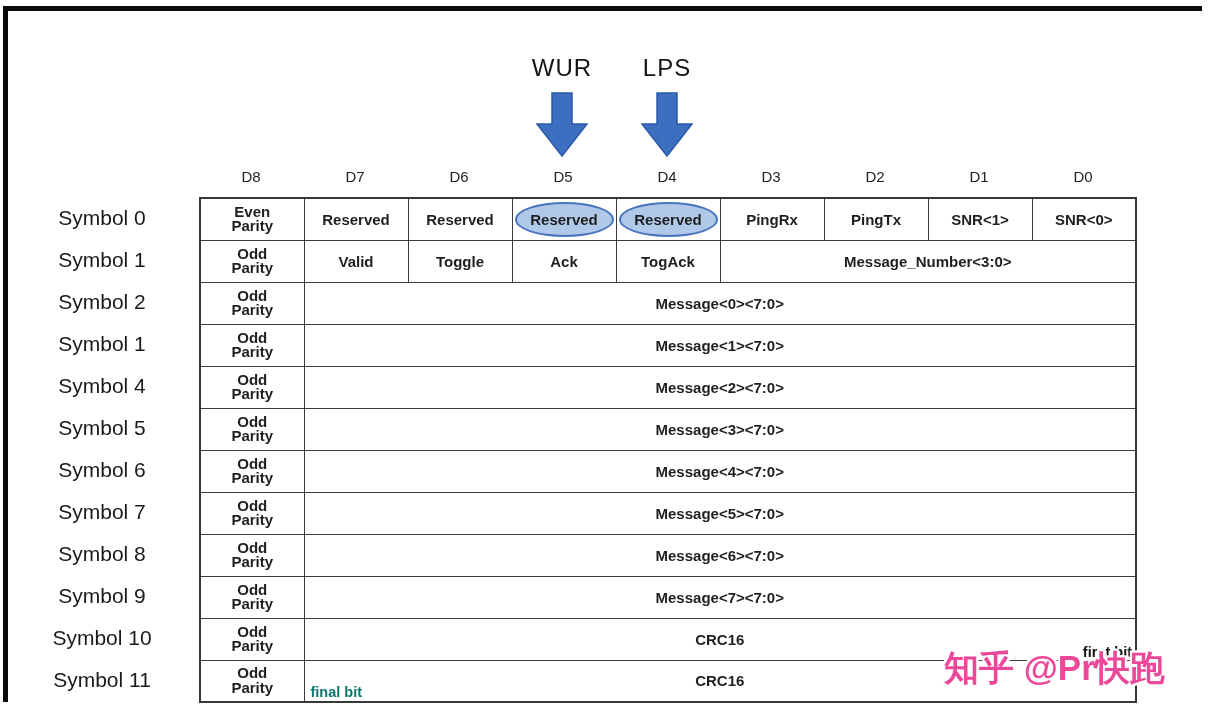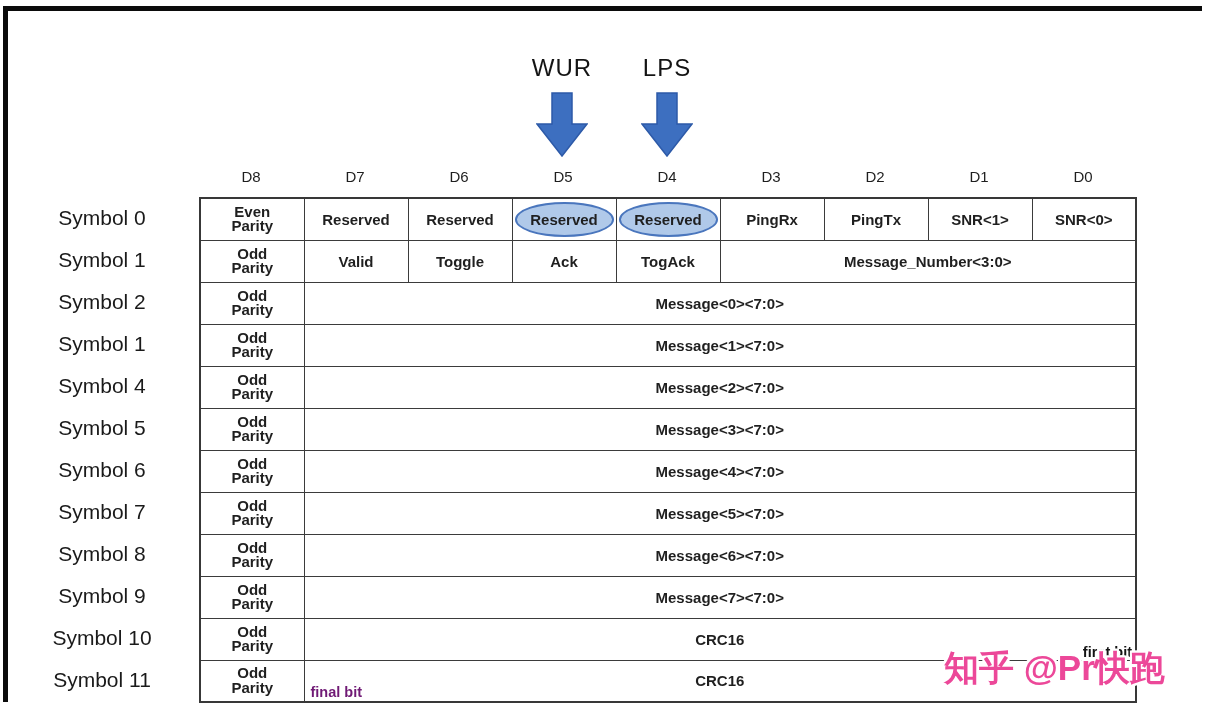--- a/index.html
+++ b/index.html
@@ -44,21 +44,21 @@
   td.parity { font-size:14px; line-height:14.5px; }
   td.parity span { display:block; }
 
   
   .ellipse { position:absolute; left:2px; right:2px; top:3px; bottom:3px;
              border:2.5px solid #4a76bd; border-radius:50%;
              background:rgba(165,194,230,0.88); }
   .cell-text { position:relative; z-index:1; }
 
   .note-right { position:absolute; right:3px;  bottom:0px; font-size:14.5px; color:#141414;margin-left:13px; }
-  .note-left  { position:absolute; left:6px;   bottom:1px; font-size:14.5px; color:#701a75; }
+  .note-left  { position:absolute; left:6px;   bottom:1px; font-size:14.5px; color:#0f766e; }
 
   
   .watermark { position:absolute; left:944px; top:645px; z-index:5; white-space:nowrap;
                font-size:35px; font-weight:bold; color:#ec4899;
                text-shadow:2px 2px 0 #fff,-2px -2px 0 #fff,2px -2px 0 #fff,-2px 2px 0 #fff,
                            0 2px 0 #fff,2px 0 0 #fff,0 -2px 0 #fff,-2px 0 0 #fff; }
 </style>
 </head>
 <body>
 

